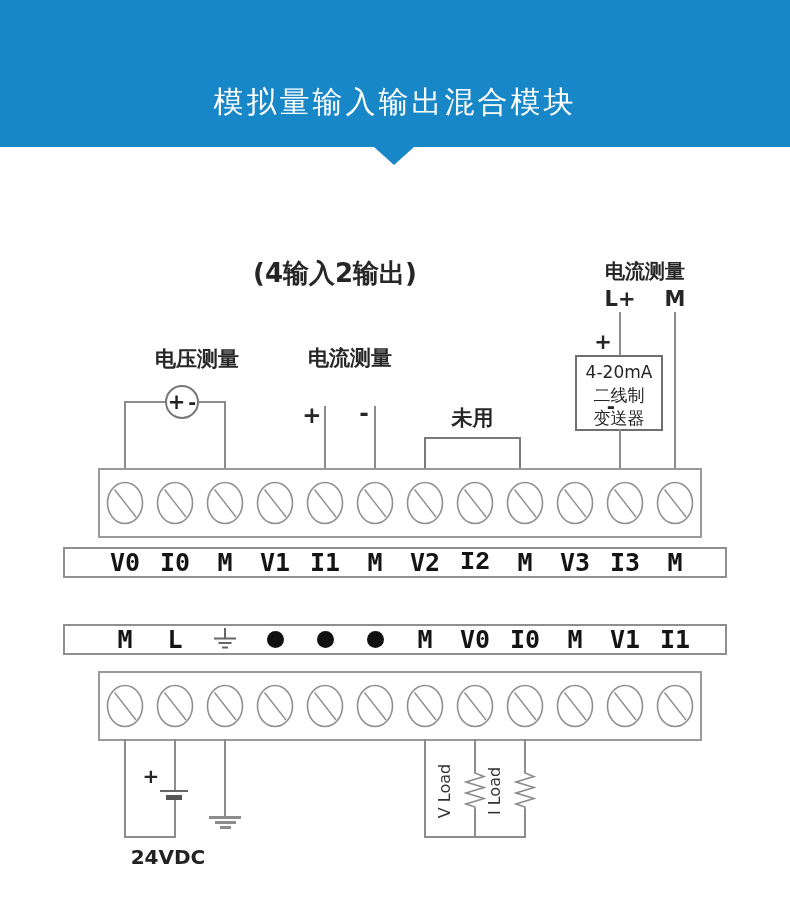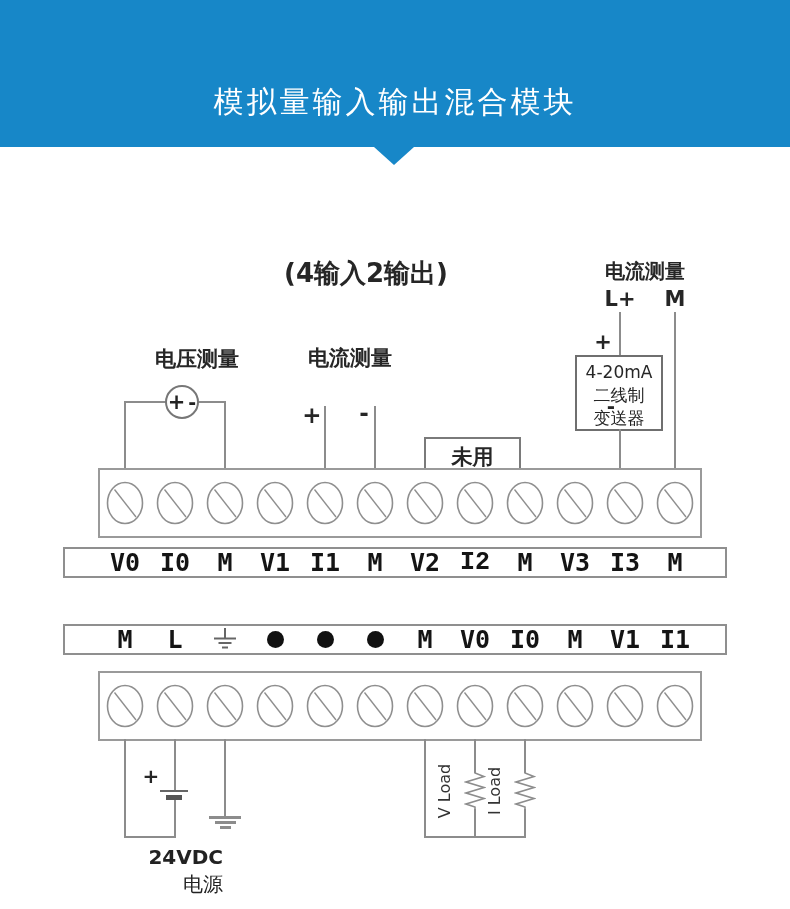--- a/index.html
+++ b/index.html
@@ -12,21 +12,21 @@
         font-size:44px;font-weight:bold;color:#ffffff;letter-spacing:2px;}
   .banner-subtitle{position:absolute;left:0;top:82px;width:790px;text-align:center;
         font-size:30px;font-weight:500;color:#ffffff;letter-spacing:3px;}
   .banner-arrow{position:absolute;left:374px;top:147px;width:0;height:0;
         border-left:20px solid transparent;border-right:20px solid transparent;
         border-top:18px solid #1787c8;}
   
   .dg-title{position:absolute;left:0;top:208px;width:782px;text-align:center;
         font-size:31px;font-weight:600;color:#262626;}
   .dg-subtitle{position:absolute;left:0;top:256px;width:670px;text-align:center;
-        font-size:26px;font-weight:600;color:#262626;margin-left:31px;}
+        font-size:26px;font-weight:600;color:#262626;}
   .ann{position:absolute;text-align:center;font-weight:600;color:#262626;}
   
   .w{position:absolute;background:#8c8c8c;}
   
   .obox{position:absolute;border:2px solid #6f6f6f;background:#ffffff;box-sizing:border-box;
         text-align:center;color:#262626;}
   .bracket{position:absolute;border:2px solid #7a7a7a;border-bottom:none;box-sizing:border-box;}
   .meter-circle{position:absolute;left:165px;top:385px;width:34px;height:34px;border:2px solid #777;
         border-radius:50%;box-sizing:border-box;background:#fff;display:flex;align-items:center;
         justify-content:center;gap:3px;color:#222;}
@@ -36,21 +36,21 @@
   .labelrow{position:absolute;left:63px;width:664px;height:31px;border:2px solid #8f8f8f;
         box-sizing:border-box;background:#fff;}
   .screw{position:absolute;top:11px;width:38px;height:44px;}
   .tlabel{position:absolute;top:0px;width:50px;text-align:center;font-size:25px;line-height:27px;
         font-weight:600;font-family:"DejaVu Sans Mono","Liberation Mono",monospace;color:#141414;}
   .dotwrap{position:absolute;top:5px;width:50px;text-align:center;}
   .dot{display:inline-block;width:17px;height:17px;border-radius:50%;background:#111;}
   .gndwrap{position:absolute;top:2px;width:50px;text-align:center;}
   .rotlabel{position:absolute;width:64px;height:18px;transform:rotate(-90deg);text-align:center;
         font-size:16px;color:#333;font-weight:500;white-space:nowrap;}
-  .psu{position:absolute;left:113px;top:844px;width:110px;text-align:right;font-size:20px;
+  .psu{position:absolute;left:113px;top:844px;width:110px;text-align:center;font-size:20px;
         line-height:27px;color:#222;font-weight:600;}
   .sign{position:absolute;font-weight:600;color:#262626;text-align:center;}
 </style>
 </head>
 <body>
 
 <div class="page">
 
   <header class="banner">
     <div class="banner-subtitle">模拟量输入输出混合模块</div>
@@ -82,21 +82,21 @@
     <span style="font-size:21px;font-weight:600;">+</span>
     <span style="font-size:19px;font-weight:600;">-</span>
   </div>
 
   <div class="ann" style="left:300px;top:344px;width:100px;font-size:21px;">电流测量</div>
   <div class="sign" style="left:300px;top:402px;width:24px;font-size:23px;">+</div>
   <div class="sign" style="left:352px;top:400px;width:24px;font-size:23px;">-</div>
   <div class="w" style="left:324px;top:406px;width:2px;height:64px;"></div>
   <div class="w" style="left:374px;top:406px;width:2px;height:64px;"></div>
 
-  <div class="ann" style="left:424px;top:404px;width:97px;font-size:21px;margin-top:39px;">未用</div>
+  <div class="ann" style="left:424px;top:404px;width:97px;font-size:21px;">未用</div>
   <div class="bracket" style="left:424px;top:437px;width:97px;height:33px;"></div>
 
   <div class="strip" style="top:468px;" id="strip1">
       <div class="screw" style="left: 6px;"><svg width="38" height="44" viewBox="0 0 38 44">
           <ellipse cx="19" cy="22" rx="17.5" ry="20.5" fill="#ffffff" stroke="#8f8f8f" stroke-width="1.6"></ellipse>
           <line x1="8.5" y1="8.5" x2="30" y2="36" stroke="#8f8f8f" stroke-width="1.4"></line>
         </svg></div>
       <div class="screw" style="left: 56px;"><svg width="38" height="44" viewBox="0 0 38 44">
           <ellipse cx="19" cy="22" rx="17.5" ry="20.5" fill="#ffffff" stroke="#8f8f8f" stroke-width="1.6"></ellipse>
           <line x1="8.5" y1="8.5" x2="30" y2="36" stroke="#8f8f8f" stroke-width="1.4"></line>
@@ -231,21 +231,20 @@
   <div class="w" style="left:124px;top:836px;width:52px;height:2px;"></div>
   <div class="w" style="left:174px;top:739px;width:2px;height:52px;"></div>
   <div>
     <div class="w" style="left:160px;top:790px;width:28px;height:2px;background:#666;"></div>
     <div class="w" style="left:166px;top:795px;width:16px;height:5px;background:#555;"></div>
   </div>
   <div class="w" style="left:174px;top:800px;width:2px;height:38px;"></div>
   <div class="sign" style="left:140px;top:764px;width:22px;font-size:20px;">+</div>
   <div class="psu">
     <div>24VDC</div>
-    <div style="font-weight:500;">电源</div>
   </div>
 
   <div class="w" style="left:224px;top:739px;width:2px;height:79px;"></div>
   <div>
     <div class="w" style="left:209px;top:816px;width:32px;height:3px;"></div>
     <div class="w" style="left:215px;top:821px;width:21px;height:3px;"></div>
     <div class="w" style="left:220px;top:826px;width:11px;height:3px;"></div>
   </div>
 
   <div class="w" style="left:424px;top:739px;width:2px;height:99px;"></div>

